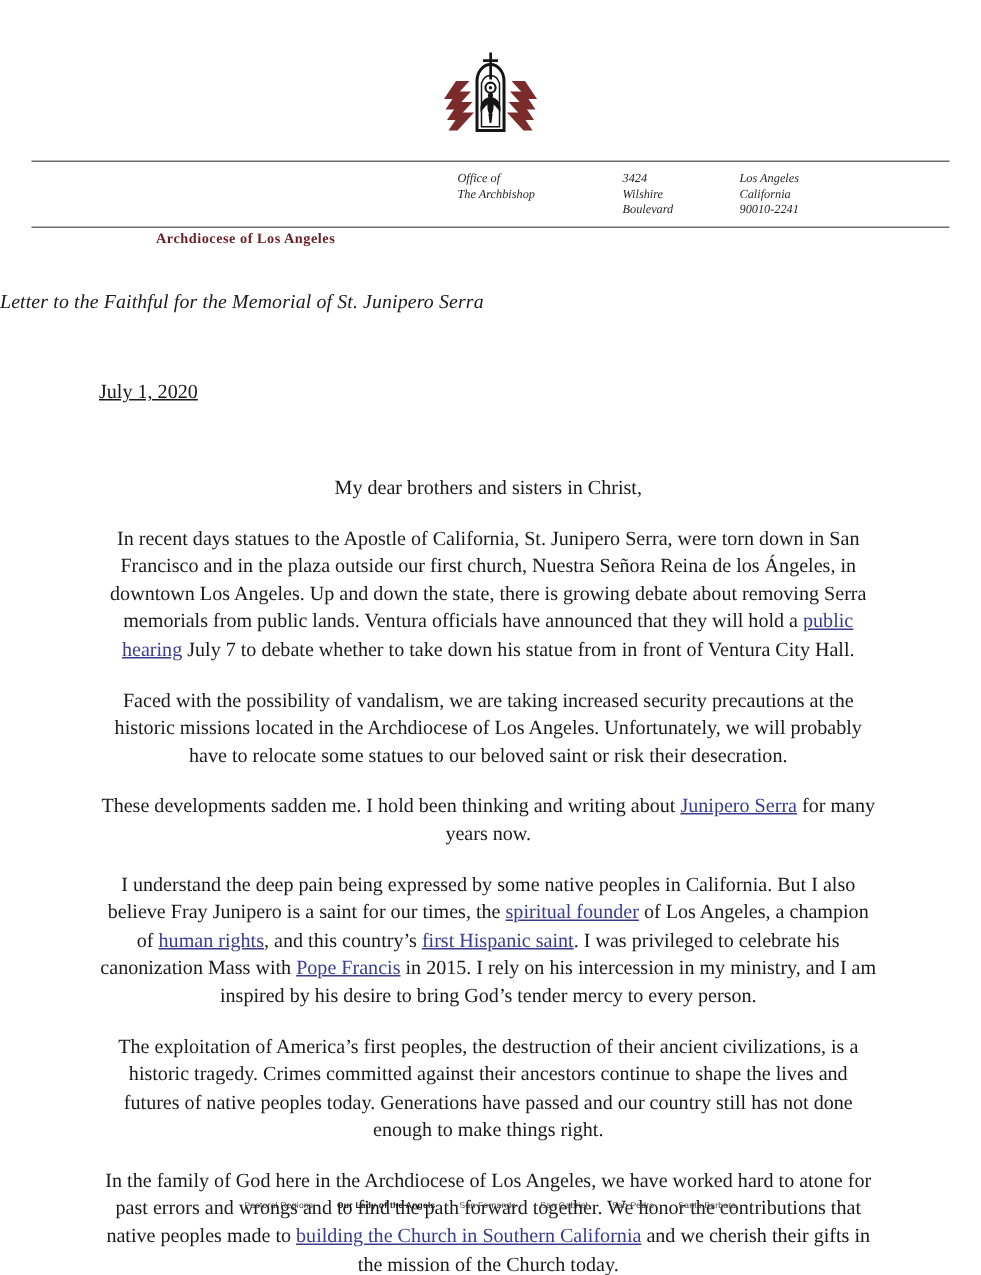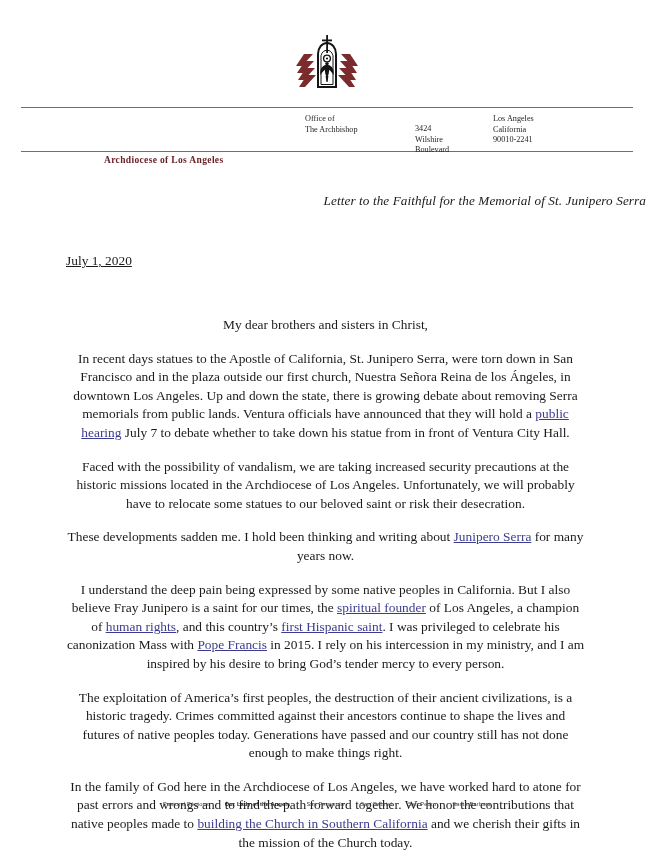--- a/index.html
+++ b/index.html
@@ -69,31 +69,31 @@
     margin-top: 32px;
   }
   .lh-col {
     position: absolute;
     font-size: 8.2px;
     line-height: 10.6px;
     color: #1f1f1f;
     white-space: nowrap;
   }
   .lh-office { left: 284px; top: 2px; }
-  .lh-street { left: 394px; top: 12px; }
+  .lh-street { left: 394px; top: 2px; }
   .lh-city   { left: 472px; top: 2px; }
-  .lh-col div { white-space: nowrap; }
+  .lh-col div { white-space: nowrap; font-style: italic; }
 
   
   .doc-title {
     position: absolute;
     top: 193px;
     left: 0;
     width: 646px;
-    text-align: right;
+    text-align: left;
     font-style: italic;
     font-size: 13.2px;
     color: #1a1a1a;
     letter-spacing: 0.1px;
   }
 
   
   .doc-date {
     position: absolute;
     top: 253px;

